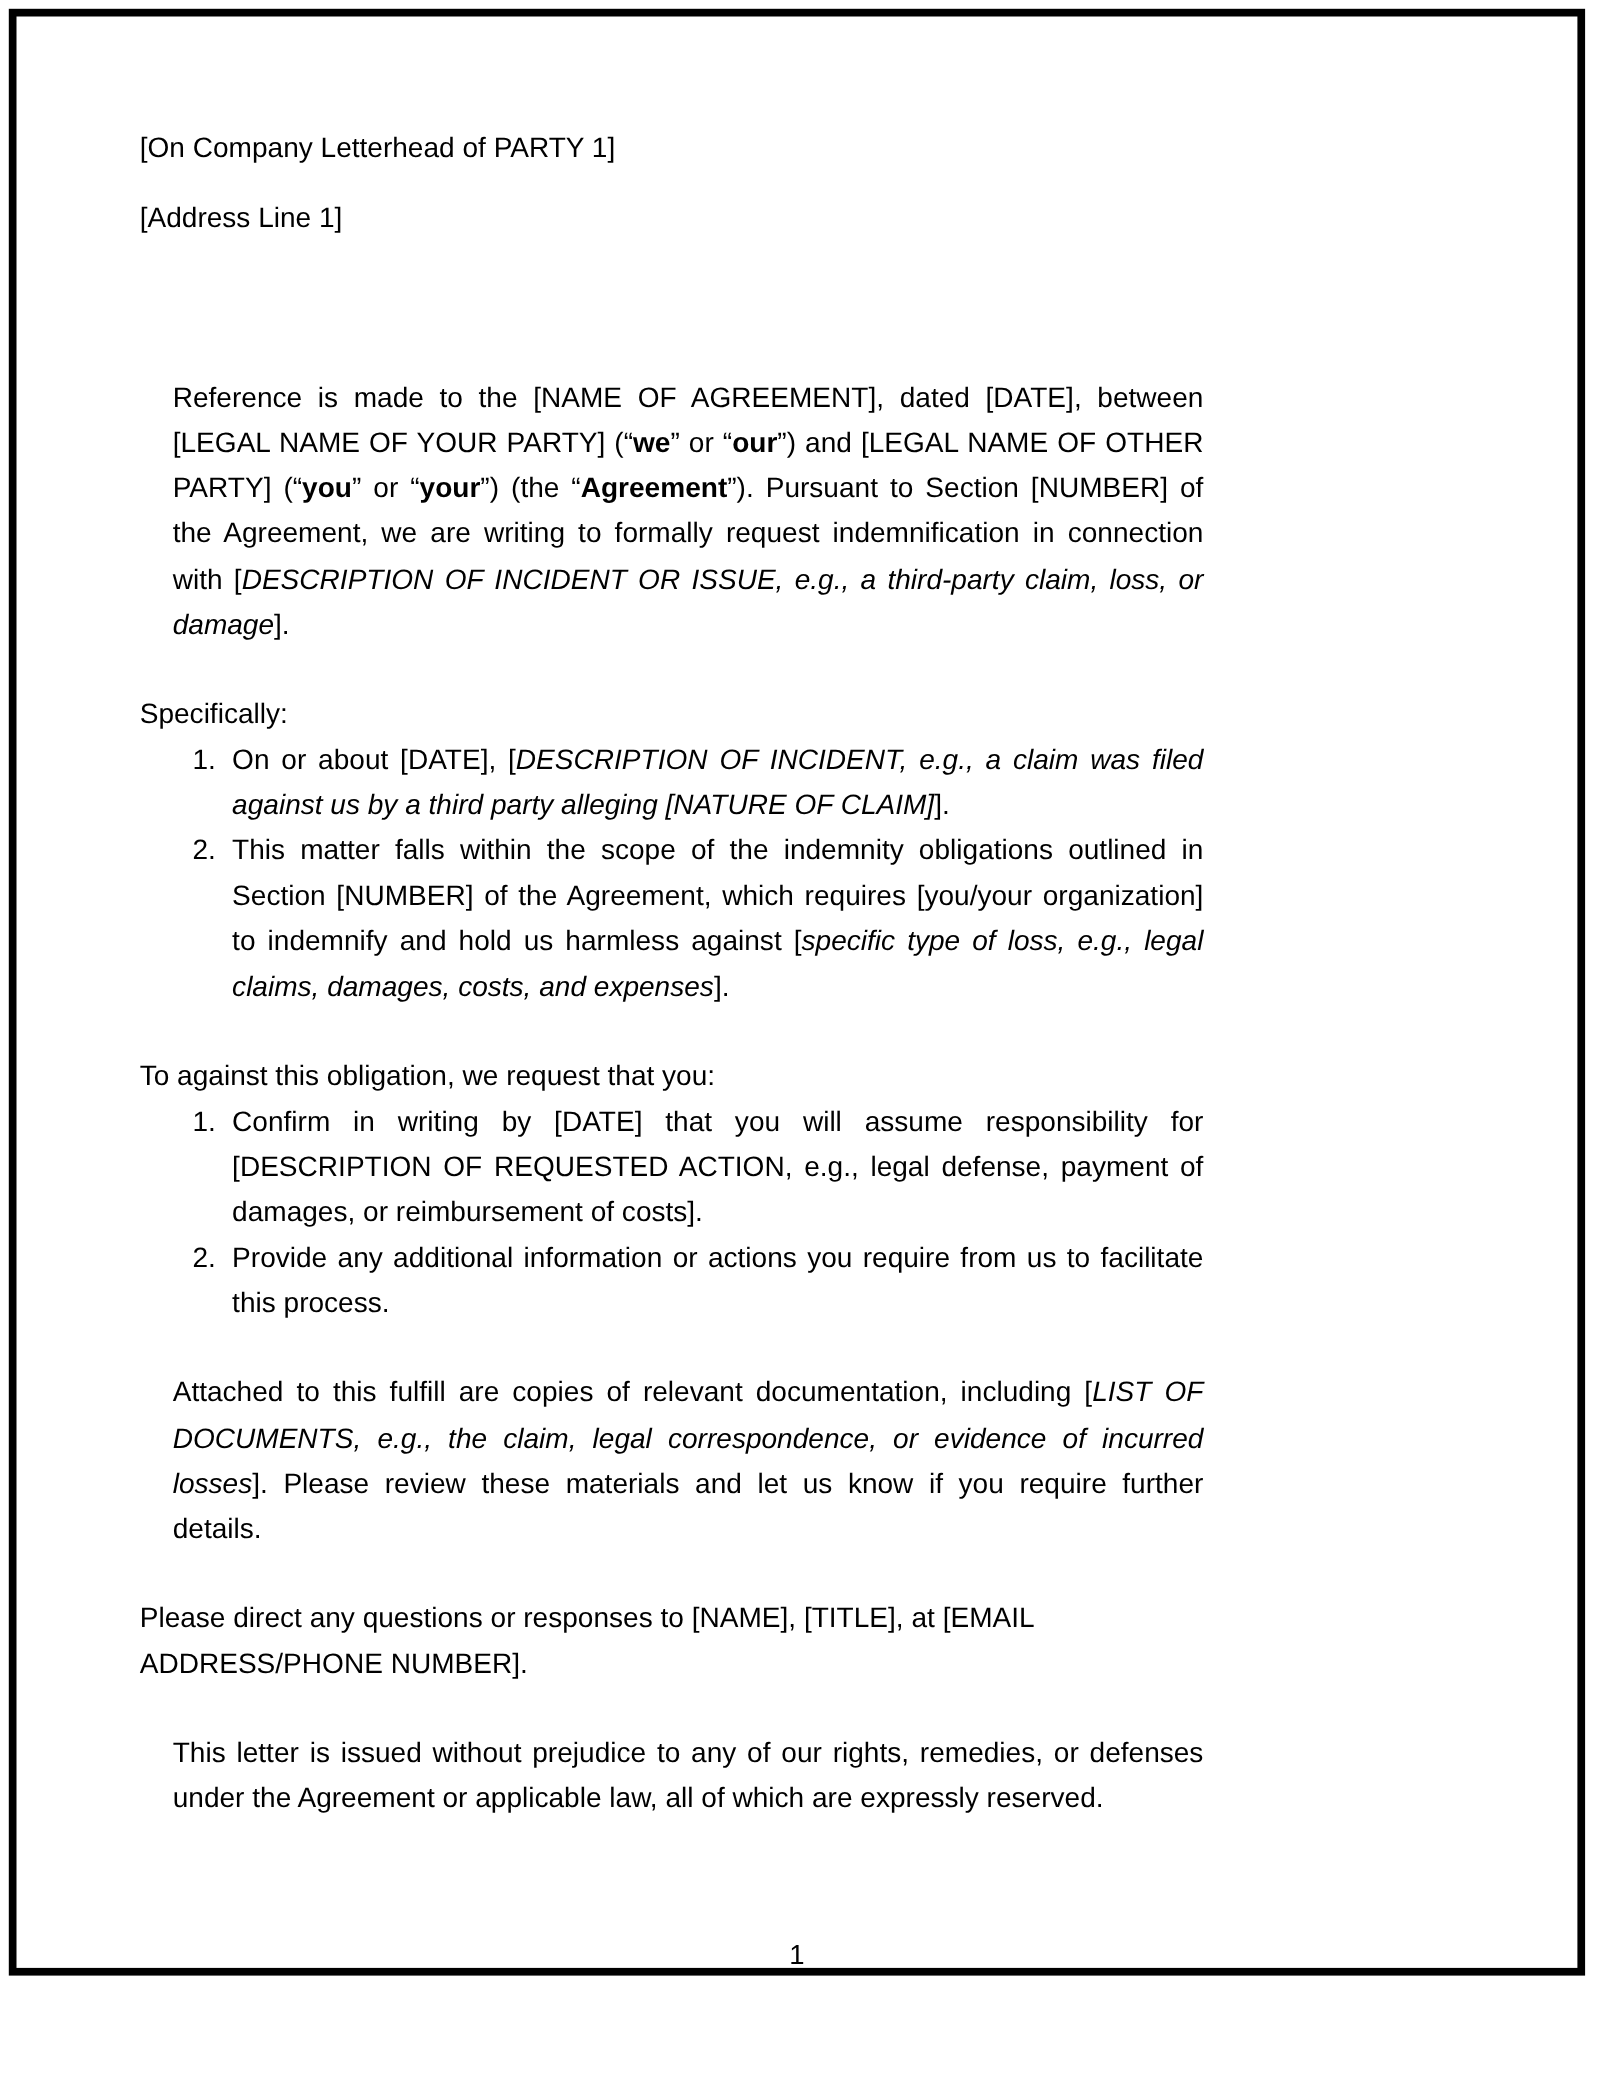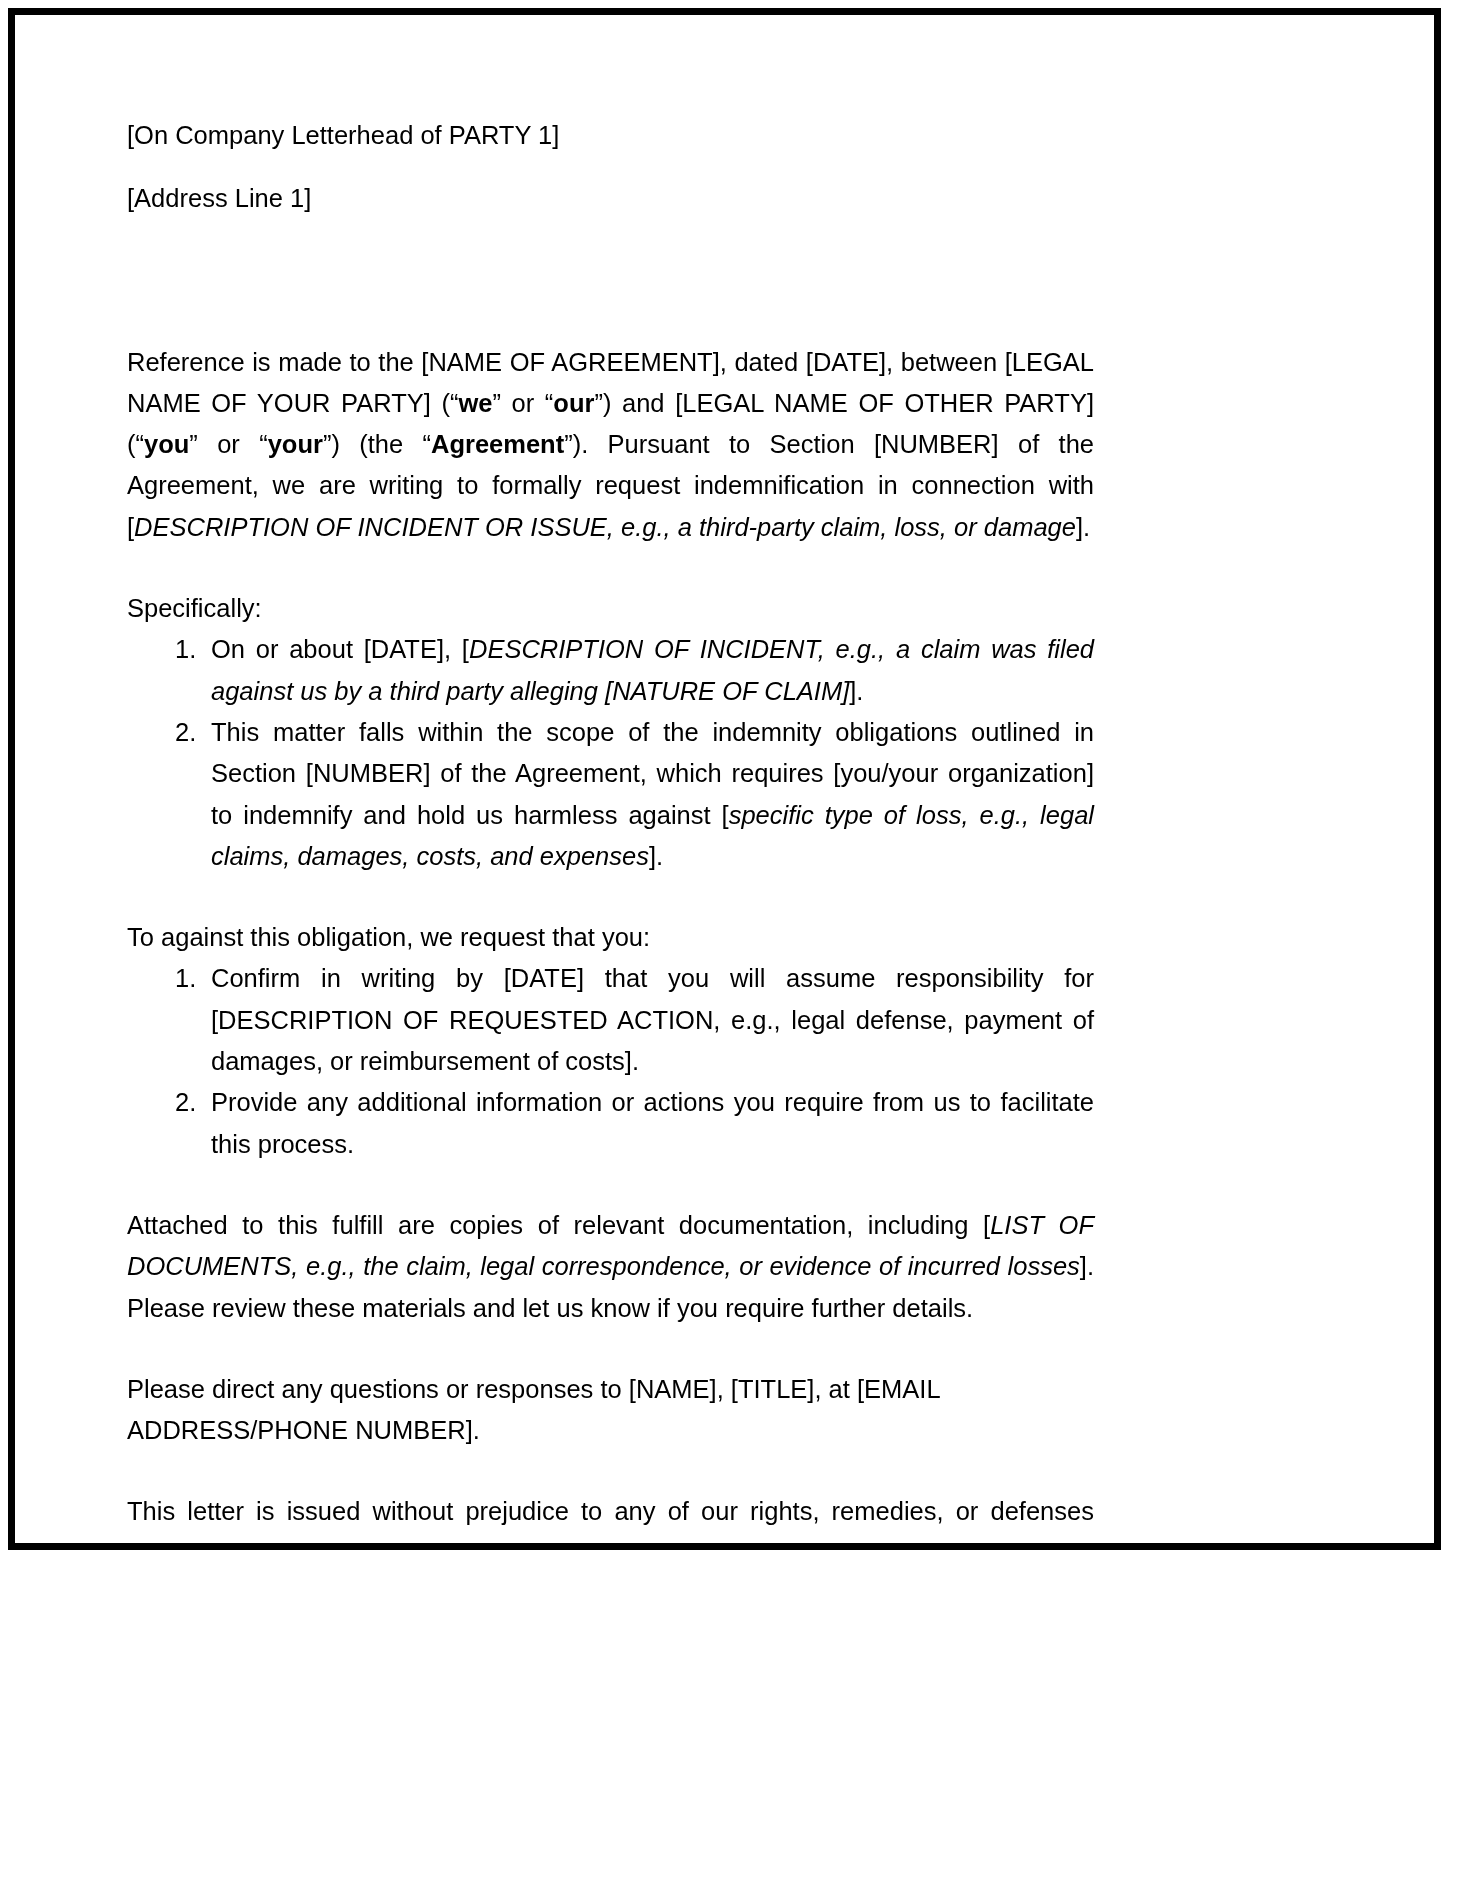--- a/index.html
+++ b/index.html
@@ -11,39 +11,39 @@
     width: 1457px;
     height: 1902px;
     font-family: "Liberation Sans", sans-serif;
     color: #000000;
   }
   .page-frame {
     position: absolute;
     left: 8px;
     top: 8px;
     width: 1433px;
-    height: 1542px;
+    height: 1788px;
     border: 7px solid #000000;
     box-sizing: border-box;
     background: #ffffff;
     overflow: hidden;
   }
   .page-body {
     position: absolute;
     left: 112px;
     top: 100px;
     width: 967px;
   }
   
   .blk {
     font-size: 25.5px;
     line-height: 1.62;
     margin: 0 0 0 0;
   }
-  .just { text-align: justify; text-justify: inter-word; }
+  .just { text-align: justify; text-justify: inter-word; margin-left: 30px; }
   .addr {
     font-size: 25.5px;
     line-height: 1.62;
     margin: 0 0 22px 0;
     text-align: left;
   }
   .subject {
     font-size: 25.5px;
     line-height: 1.62;
     font-weight: bold;

